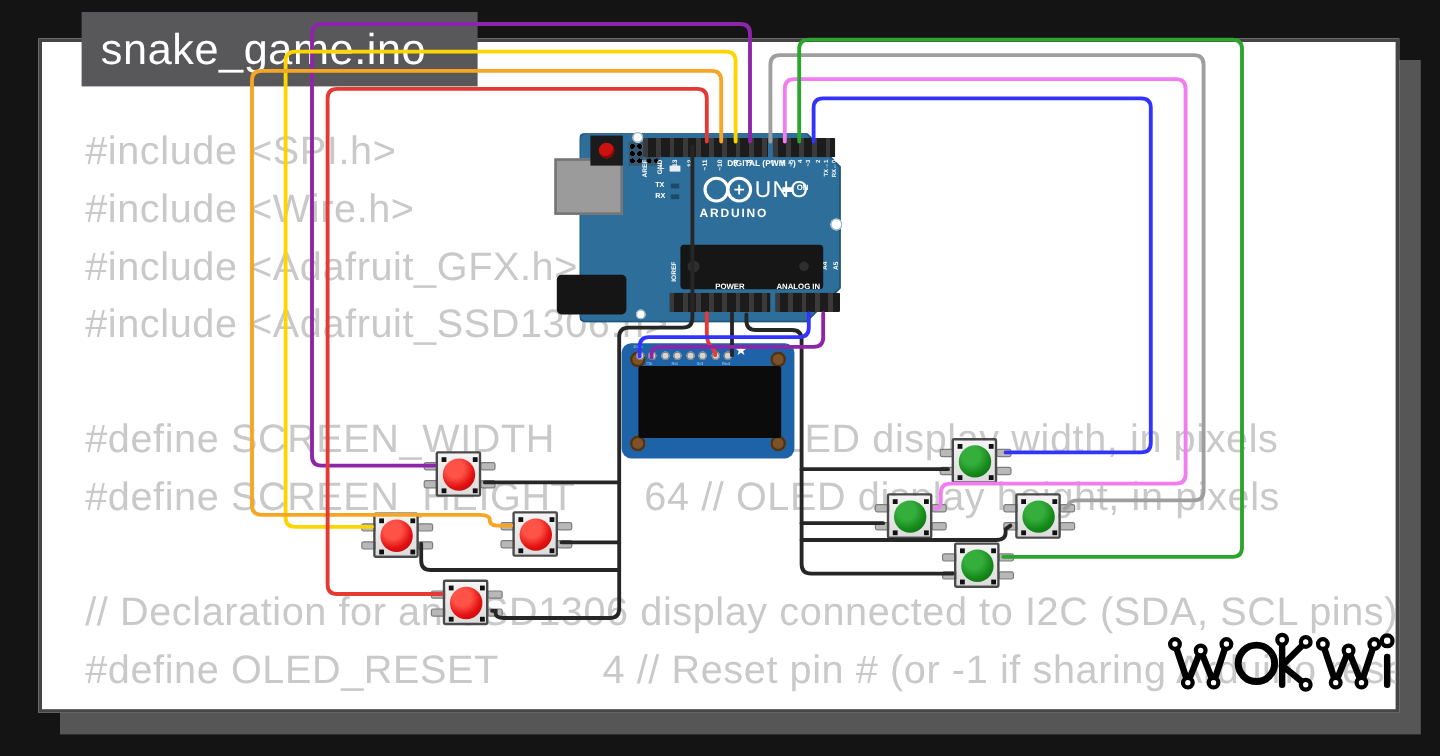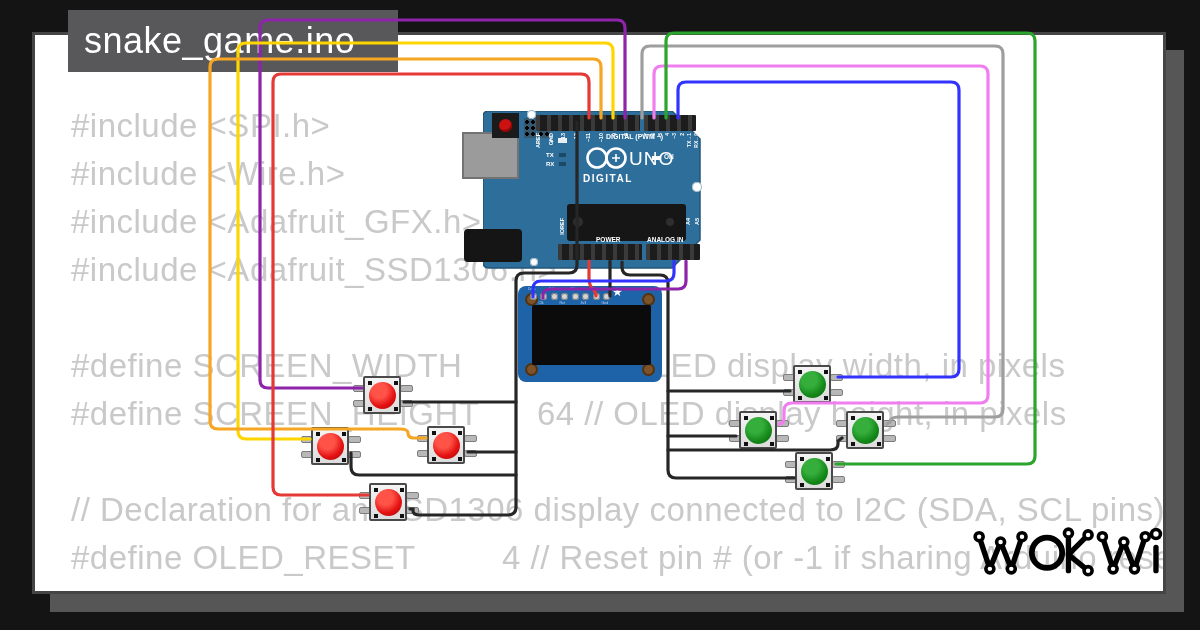--- a/index.html
+++ b/index.html
@@ -129,21 +129,21 @@
     <div id="apl" class="abs" style="left:165px;top:107px;width:54px;height:25px;">
         <span class="pinlbl" style="left: 0px; font-size: 5.5px;">A0</span>
         <span class="pinlbl" style="left: 9.4px; font-size: 5.5px;">A1</span>
         <span class="pinlbl" style="left: 18.8px; font-size: 5.5px;">A2</span>
         <span class="pinlbl" style="left: 28.2px; font-size: 5.5px;">A3</span>
         <span class="pinlbl" style="left: 37.6px; font-size: 5.5px;">A4</span>
         <span class="pinlbl" style="left: 47px; font-size: 5.5px;">A5</span>
       </div>
     <div class="wlabel" style="left:123px;top:22px;font-size:7px;">DIGITAL (PWM ~)</div>
     <div class="wlabel" style="left:146px;top:37px;font-size:19px;font-weight:normal;letter-spacing:1px;">UNO</div>
-    <div class="wlabel" style="left:100px;top:62px;font-size:10px;letter-spacing:1.5px;">DIGITAL</div>
+    <div class="wlabel" style="left:100px;top:62px;font-size:10px;letter-spacing:1.5px;">ARDUINO</div>
     <div class="wlabel" style="left:67px;top:26px;font-size:6px;">L</div>
     <div class="abs" style="left:75px;top:27px;width:9px;height:5px;background:#e8eef2;"></div>
     <div class="wlabel" style="left:63px;top:41px;font-size:6px;">TX</div>
     <div class="abs" style="left:76px;top:42px;width:7px;height:4px;background:#1c4a66;"></div>
     <div class="wlabel" style="left:63px;top:50px;font-size:6px;">RX</div>
     <div class="abs" style="left:76px;top:51px;width:7px;height:4px;background:#1c4a66;"></div>
     <div class="abs" style="left:169px;top:45px;width:9px;height:4px;background:#ffffff;"></div>
     <div class="wlabel" style="left:181px;top:42px;font-size:6.5px;">ON</div>
     <div class="abs" style="left:84px;top:93px;width:119px;height:37px;background:#161616;border-radius:3px;">
       <div class="abs" style="left:6px;top:13px;width:10px;height:10px;border-radius:50%;background:#2e2e2e;"></div>

